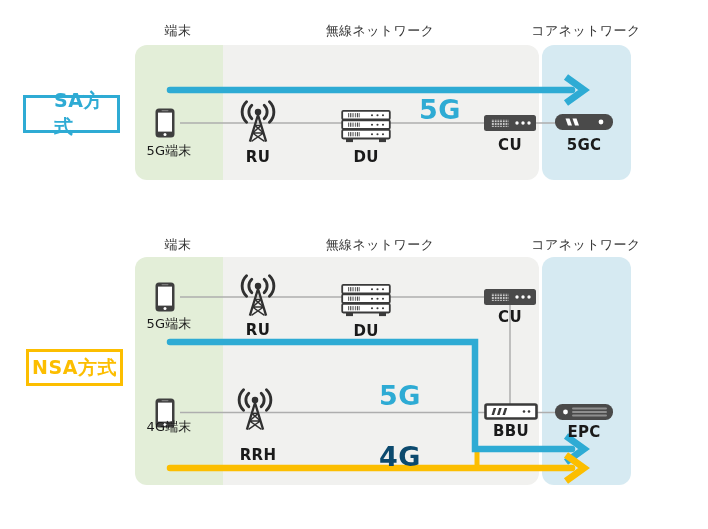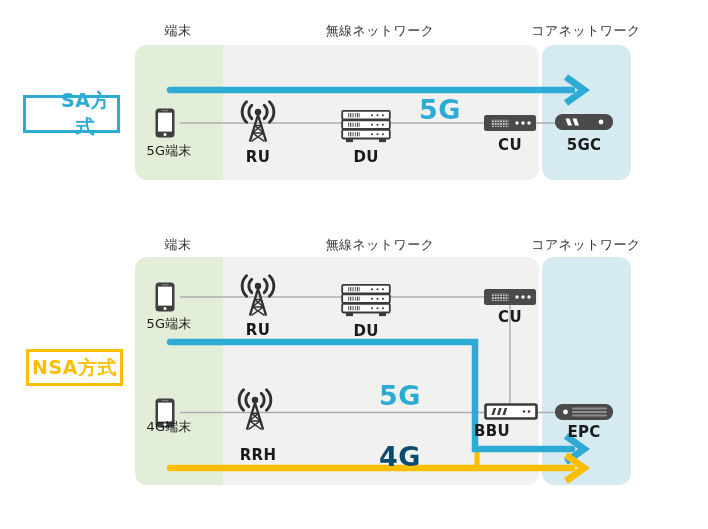--- a/index.html
+++ b/index.html
@@ -1,18 +1,18 @@
 <!DOCTYPE html>
 <html><head>
 <meta charset="utf-8">
 <style>
   html,body{margin:0;padding:0;background:#fff;}
   .stage{
     position:relative;width:684px;height:529px;background:#ffffff;overflow:hidden;
-    font-family:"DejaVu Sans","Liberation Sans",sans-serif;color:#1c1c1c;text-align:center;
+    font-family:"DejaVu Sans","Liberation Sans",sans-serif;color:#1c1c1c;
   }
   .panel{position:absolute;z-index:1;}
   .panel.green{background:#e3eed8;border-radius:12px 0 0 12px;}
   .panel.gray{background:#f1f1ef;border-radius:0 12px 12px 0;}
   .panel.blue{background:#d6eaf2;border-radius:12px;}
   .col-head{
     position:absolute;z-index:4;transform:translateX(-50%);white-space:nowrap;
     font-size:13px;font-weight:500;color:#333;letter-spacing:.4px;
   }
   .overlay{position:absolute;left:0;top:0;z-index:2;}
@@ -221,16 +221,16 @@
     </svg>
 
   <div class="flow-lbl blue" style="left:400px;top:344px">5G</div>
   <div class="flow-lbl yellow" style="left:400px;top:441px">4G</div>
   <div class="lbl jp" style="left:169px;top:315px">5G端末</div>
   <div class="lbl" style="left:258px;top:321px">RU</div>
   <div class="lbl" style="left:366px;top:322px">DU</div>
   <div class="lbl" style="left:510px;top:308px">CU</div>
   <div class="lbl jp" style="left:169px;top:418px">4G端末</div>
   <div class="lbl" style="left:258px;top:446px">RRH</div>
-  <div class="lbl" style="left:492px;top:422px">BBU</div>
+  <div class="lbl" style="left:511px;top:422px">BBU</div>
   <div class="lbl" style="left:584px;top:423px">EPC</div>
 
 </div>
 
 </body></html>

